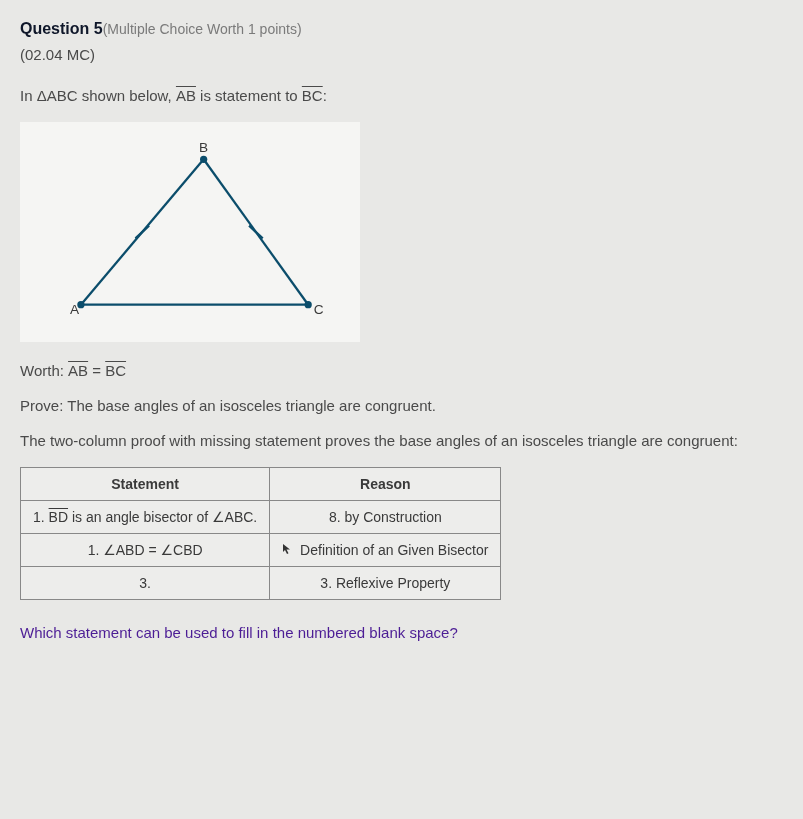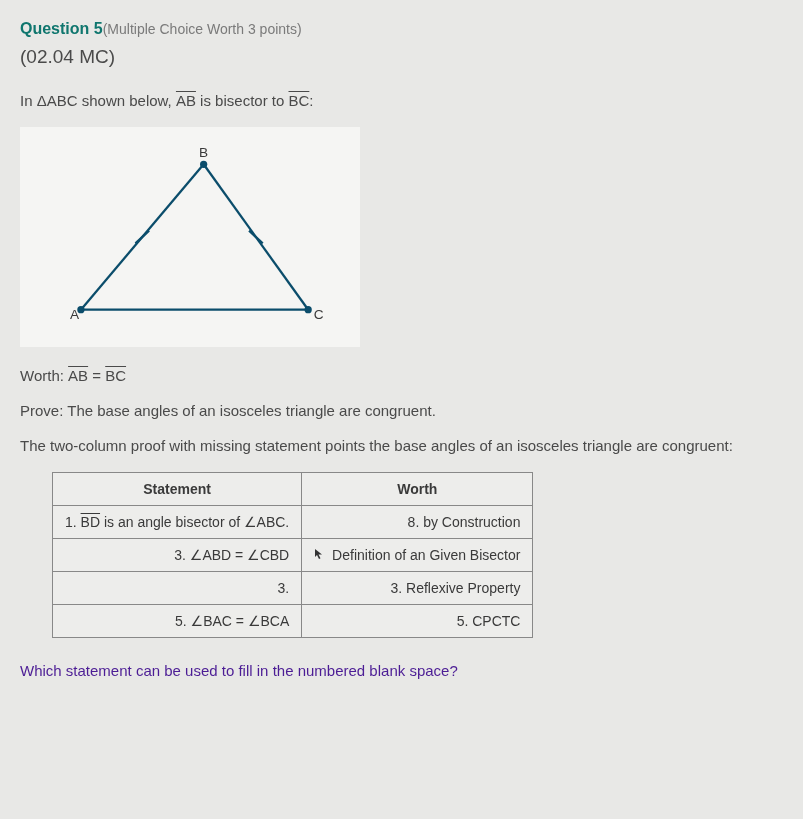--- a/index.html
+++ b/index.html
@@ -13,28 +13,28 @@
       padding: 20px;
       color: #3a3a3a;
       width: 803px;
     }
     .question-header {
       margin-bottom: 8px;
     }
     .question-number {
       font-weight: bold;
       font-size: 16px;
-      color: #0f766e;
+      color: #0f172a;
     }
     .question-worth {
       font-size: 14px;
       color: #7a7a7a;
     }
     .question-code {
-      font-size: 19px;
+      font-size: 15px;
       color: #4a4a4a;
       margin-bottom: 24px;
     }
     .problem-text {
       font-size: 15px;
       color: #4a4a4a;
       margin-bottom: 18px;
     }
     .overline {
       text-decoration: overline;
@@ -54,26 +54,25 @@
     }
     .given-text, .prove-text, .proof-intro {
       font-size: 15px;
       color: #4a4a4a;
       margin-bottom: 18px;
     }
     table {
       border-collapse: collapse;
       margin-bottom: 24px;
       background: #ededeb;
-      margin-left: 32px;
     }
     th, td {
       border: 1px solid #888;
       padding: 8px 12px;
-      text-align: right;
+      text-align: center;
       font-size: 14px;
       color: #3a3a3a;
     }
     th {
       font-weight: bold;
       text-align: center;
     }
     .final-question {
       font-size: 15px;
       color: #4c1d95;
@@ -82,27 +81,27 @@
       display: inline-block;
       width: 10px;
       height: 12px;
       margin-right: 4px;
     }
   </style>
 </head>
 <body>
 
 <div class="question-header">
-  <span class="question-number">Question 5</span><span class="question-worth">(Multiple Choice Worth 3 points)</span>
+  <span class="question-number">Question 5</span><span class="question-worth">(Multiple Choice Worth 1 points)</span>
 </div>
 
 <div class="question-code">(02.04 MC)</div>
 
 <div class="problem-text">
-  <span>In ΔABC shown below, </span><span class="overline">AB</span><span> is bisector to </span><span class="overline">BC</span><span>:</span>
+  <span>In ΔABC shown below, </span><span class="overline">AB</span><span> is statement to </span><span class="overline">BC</span><span>:</span>
 </div>
 
 <div class="triangle-container">
   <svg class="triangle-svg" viewBox="0 0 340 220">
     <line x1="50" y1="190" x2="300" y2="190" stroke="#0b4d6b" stroke-width="2.5"></line>
     <line x1="50" y1="190" x2="185" y2="30" stroke="#0b4d6b" stroke-width="2.5"></line>
     <line x1="185" y1="30" x2="300" y2="190" stroke="#0b4d6b" stroke-width="2.5"></line>
     <line x1="110" y1="117" x2="125" y2="103" stroke="#0b4d6b" stroke-width="2.5"></line>
     <line x1="235" y1="103" x2="250" y2="117" stroke="#0b4d6b" stroke-width="2.5"></line>
     <circle cx="50" cy="190" r="4" fill="#0b4d6b"></circle>
@@ -113,46 +112,42 @@
     <text x="306" y="200" font-size="15" fill="#3a3a3a">C</text>
   </svg>
 </div>
 
 <div class="given-text">
   <span>Worth: </span><span class="overline">AB</span><span> = </span><span class="overline">BC</span>
 </div>
 
 <div class="prove-text">Prove: The base angles of an isosceles triangle are congruent.</div>
 
-<div class="proof-intro">The two-column proof with missing statement points the base angles of an isosceles triangle are congruent:</div>
+<div class="proof-intro">The two-column proof with missing statement proves the base angles of an isosceles triangle are congruent:</div>
 
 <table>
   <tbody>
       <tr>
     <th>Statement</th>
-    <th>Worth</th>
+    <th>Reason</th>
   </tr>
   <tr>
     <td>
       <span>1. </span><span class="overline">BD</span><span> is an angle bisector of ∠ABC.</span>
     </td>
     <td>8. by Construction</td>
   </tr>
   <tr>
-    <td>3. ∠ABD = ∠CBD</td>
+    <td>1. ∠ABD = ∠CBD</td>
     <td>
       <svg class="cursor-icon" viewBox="0 0 10 12">
             <path d="M1,1 L1,9 L3,7 L5,11 L6.5,10.3 L4.5,6.5 L8,6.5 Z" fill="#333"></path>
           </svg><span> Definition of an Given Bisector</span>
     </td>
   </tr>
   <tr>
     <td>3.</td>
     <td>3. Reflexive Property</td>
   </tr>
-  <tr>
-    <td>5. ∠BAC = ∠BCA</td>
-    <td>5. CPCTC</td>
-  </tr>
 </tbody>
   </table>
 
 <div class="final-question">Which statement can be used to fill in the numbered blank space?</div>
 
 </body></html>

